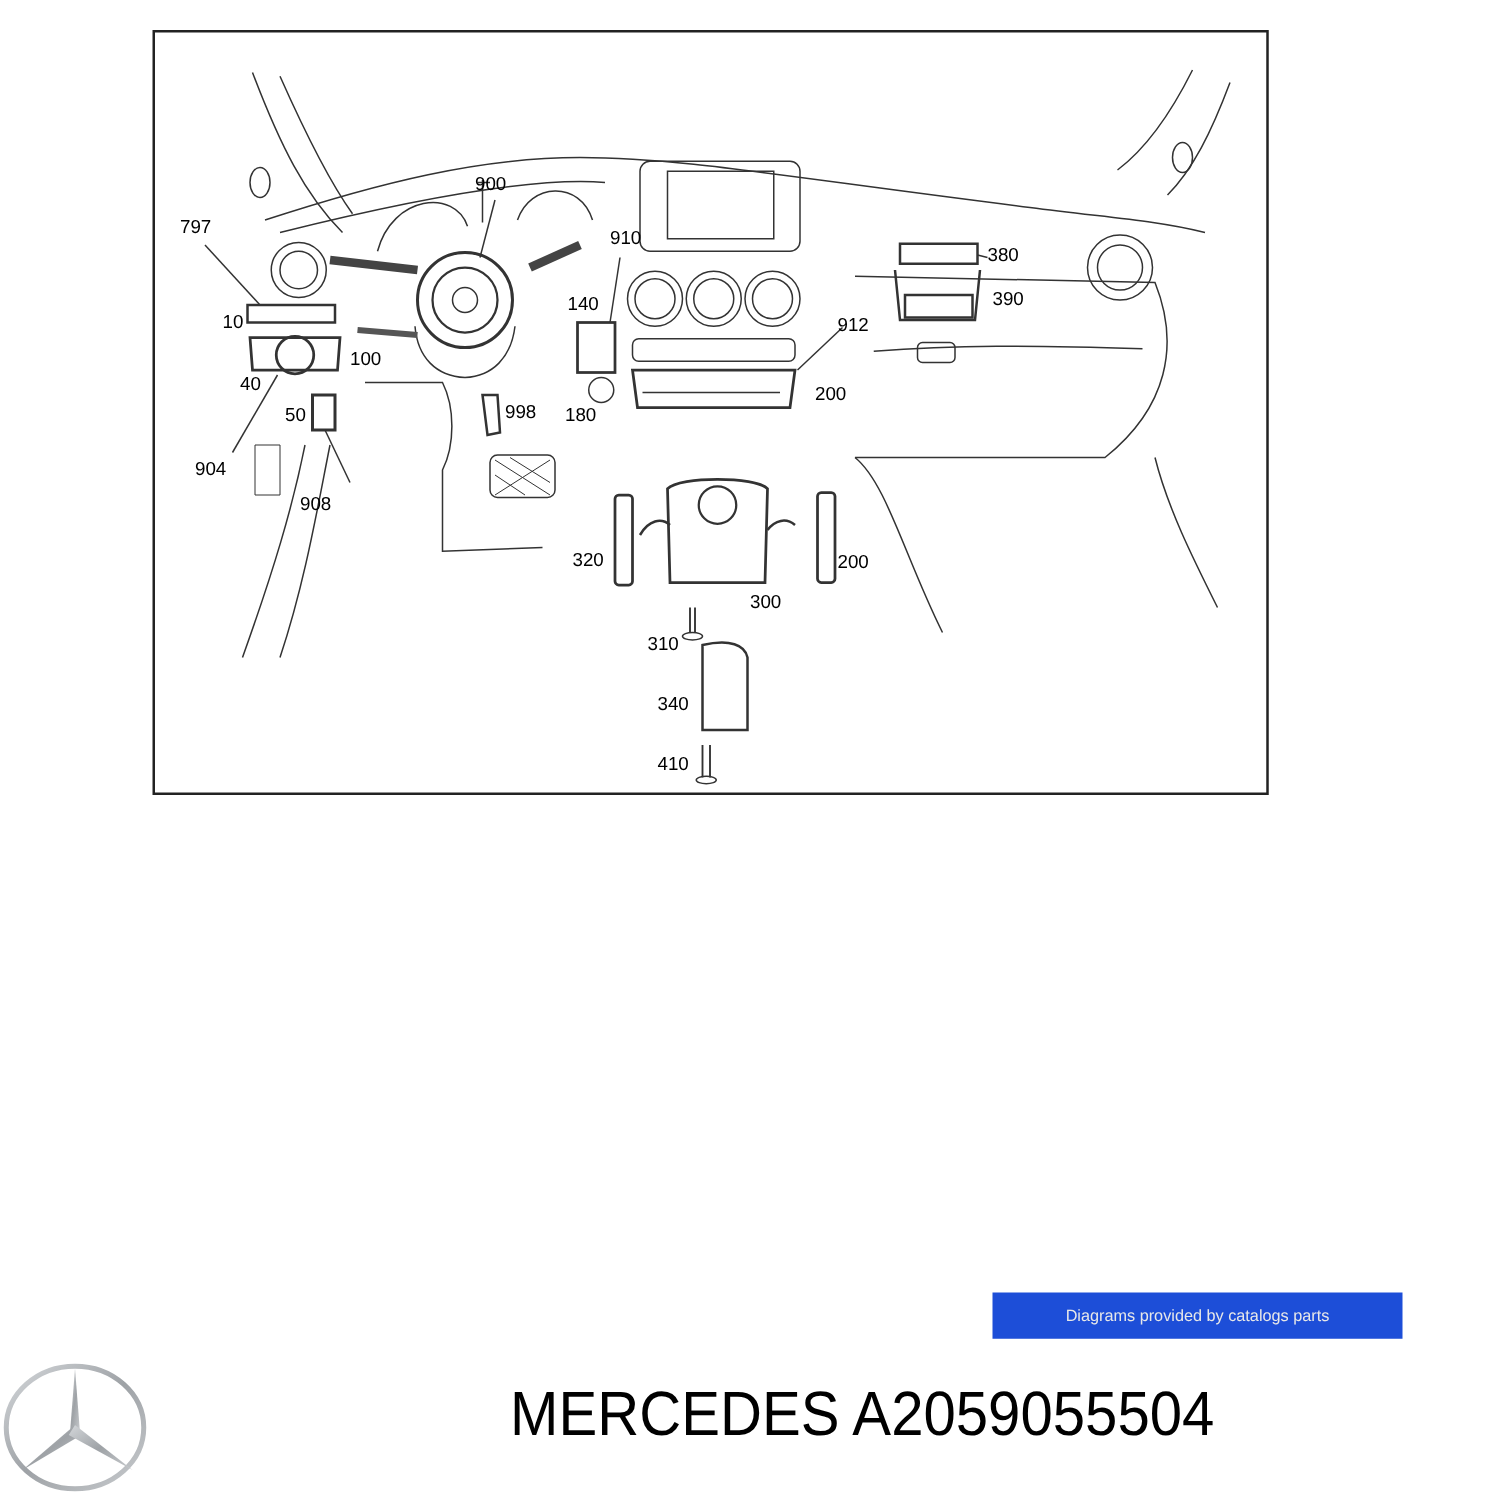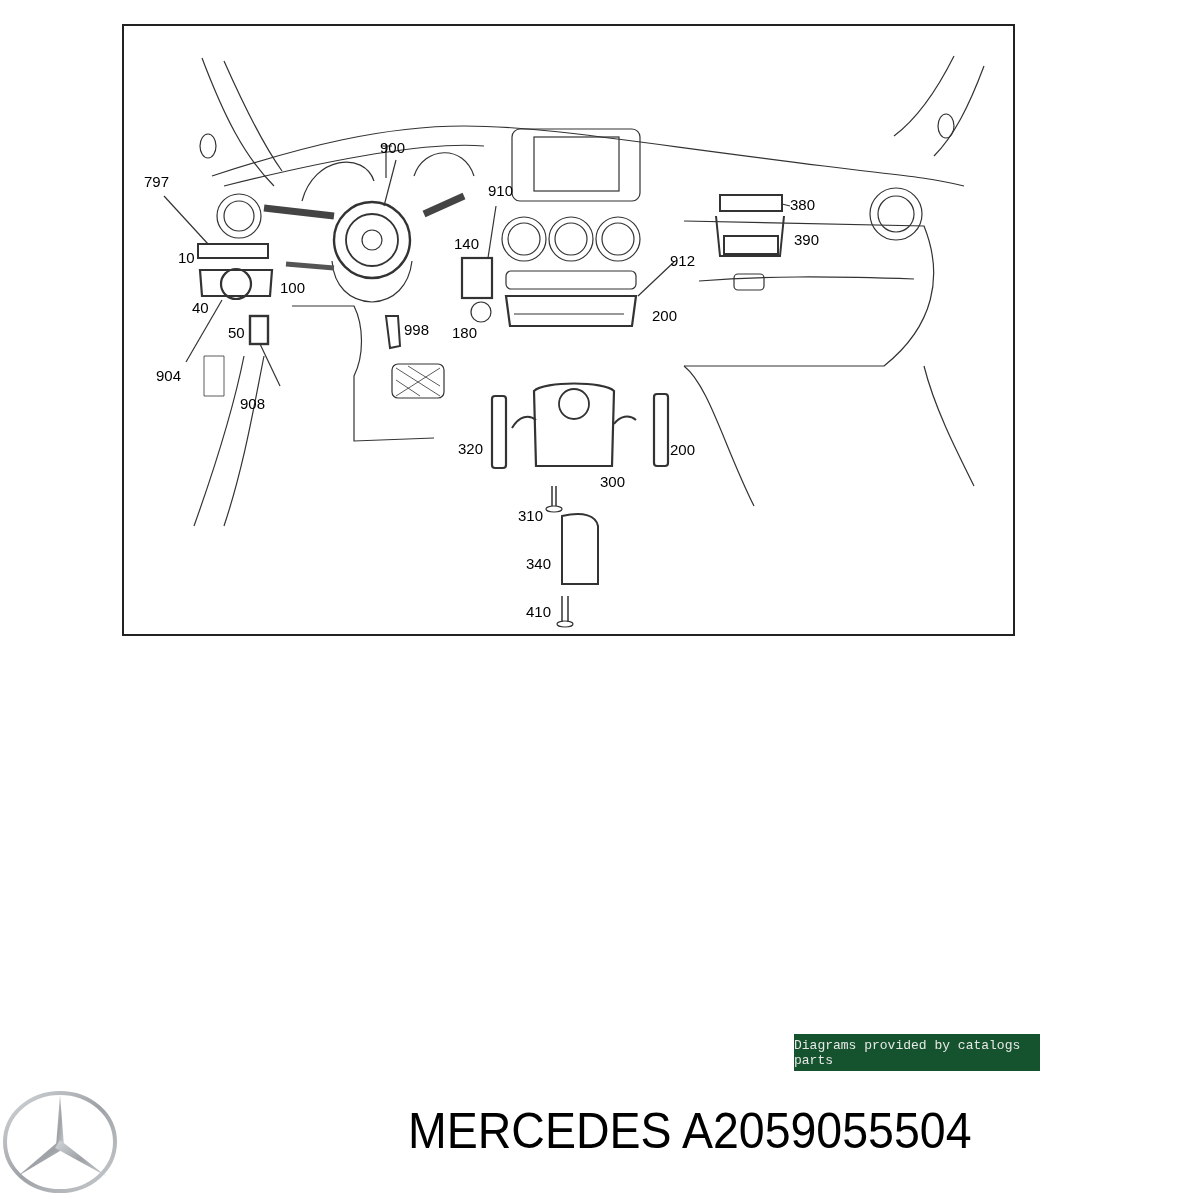--- a/index.html
+++ b/index.html
@@ -4,22 +4,22 @@
 <style>
   html, body { margin: 0; padding: 0; background: #ffffff; }
   body { width: 1200px; height: 1200px; position: relative; overflow: hidden; font-family: "Liberation Sans", sans-serif; }
   #diagram-frame {
     position: absolute; left: 122px; top: 24px; width: 889px; height: 608px;
     border: 2px solid #222; background: #fff; box-sizing: content-box;
   }
   #diagram-frame svg { position: absolute; left: 0; top: 0; }
   .callout { position: absolute; font-size: 15px; color: #000000; line-height: 1; white-space: nowrap; }
   #credit-banner {
-    position: absolute; left: 794px; top: 1034px; width: 246px; height: 37px;
-    background: #14532d; color: #e8e8e8; font-family: Liberation Mono, monospace;
+    position: absolute; left: 794px; top: 1034px; width: 328px; height: 37px;
+    background: #1d4ed8; color: #e8e8e8; font-family: Liberation Sans, sans-serif;
     font-size: 13px; display: flex; align-items: center; justify-content: center;
   }
   #brand-logo { position: absolute; left: 2px; top: 1088px; width: 122px; height: 106px; }
   #part-title {
     position: absolute; left: 408px; top: 1106px; font-size: 50px; color: #000;
     font-family: "Liberation Sans", sans-serif; letter-spacing: 0px; line-height: 1;
     transform: scaleX(0.93); transform-origin: left top; white-space: nowrap;
   }
 </style>
 </head>

